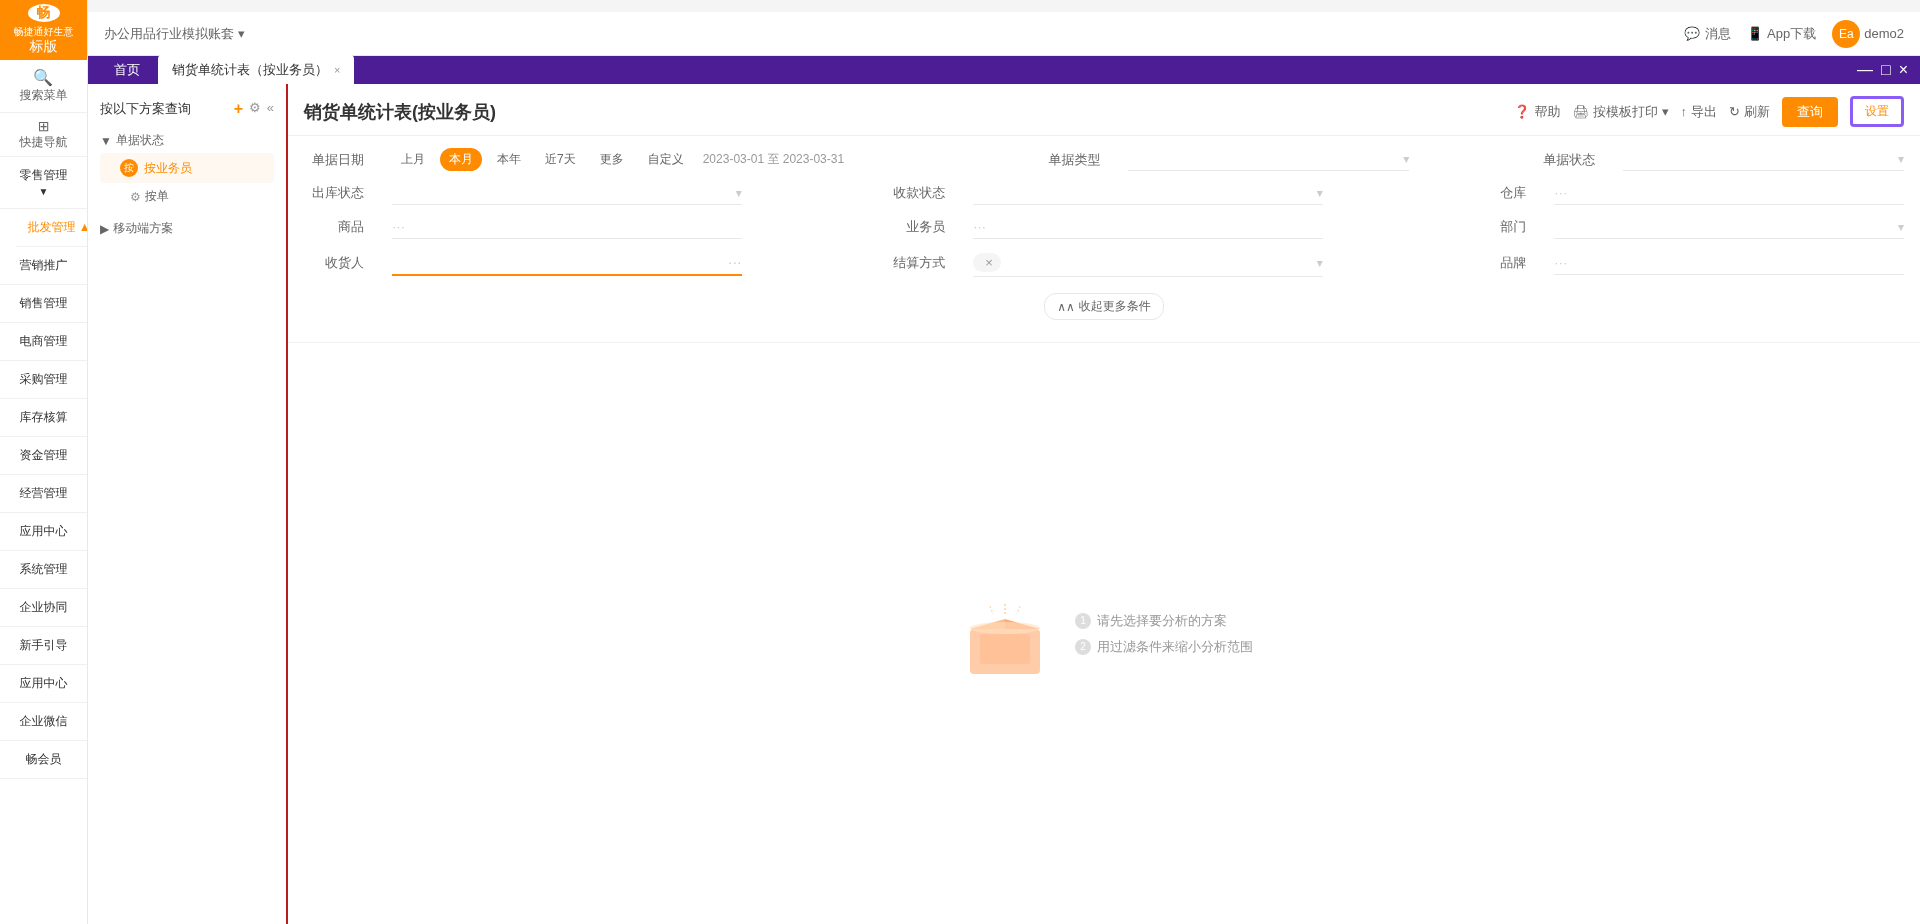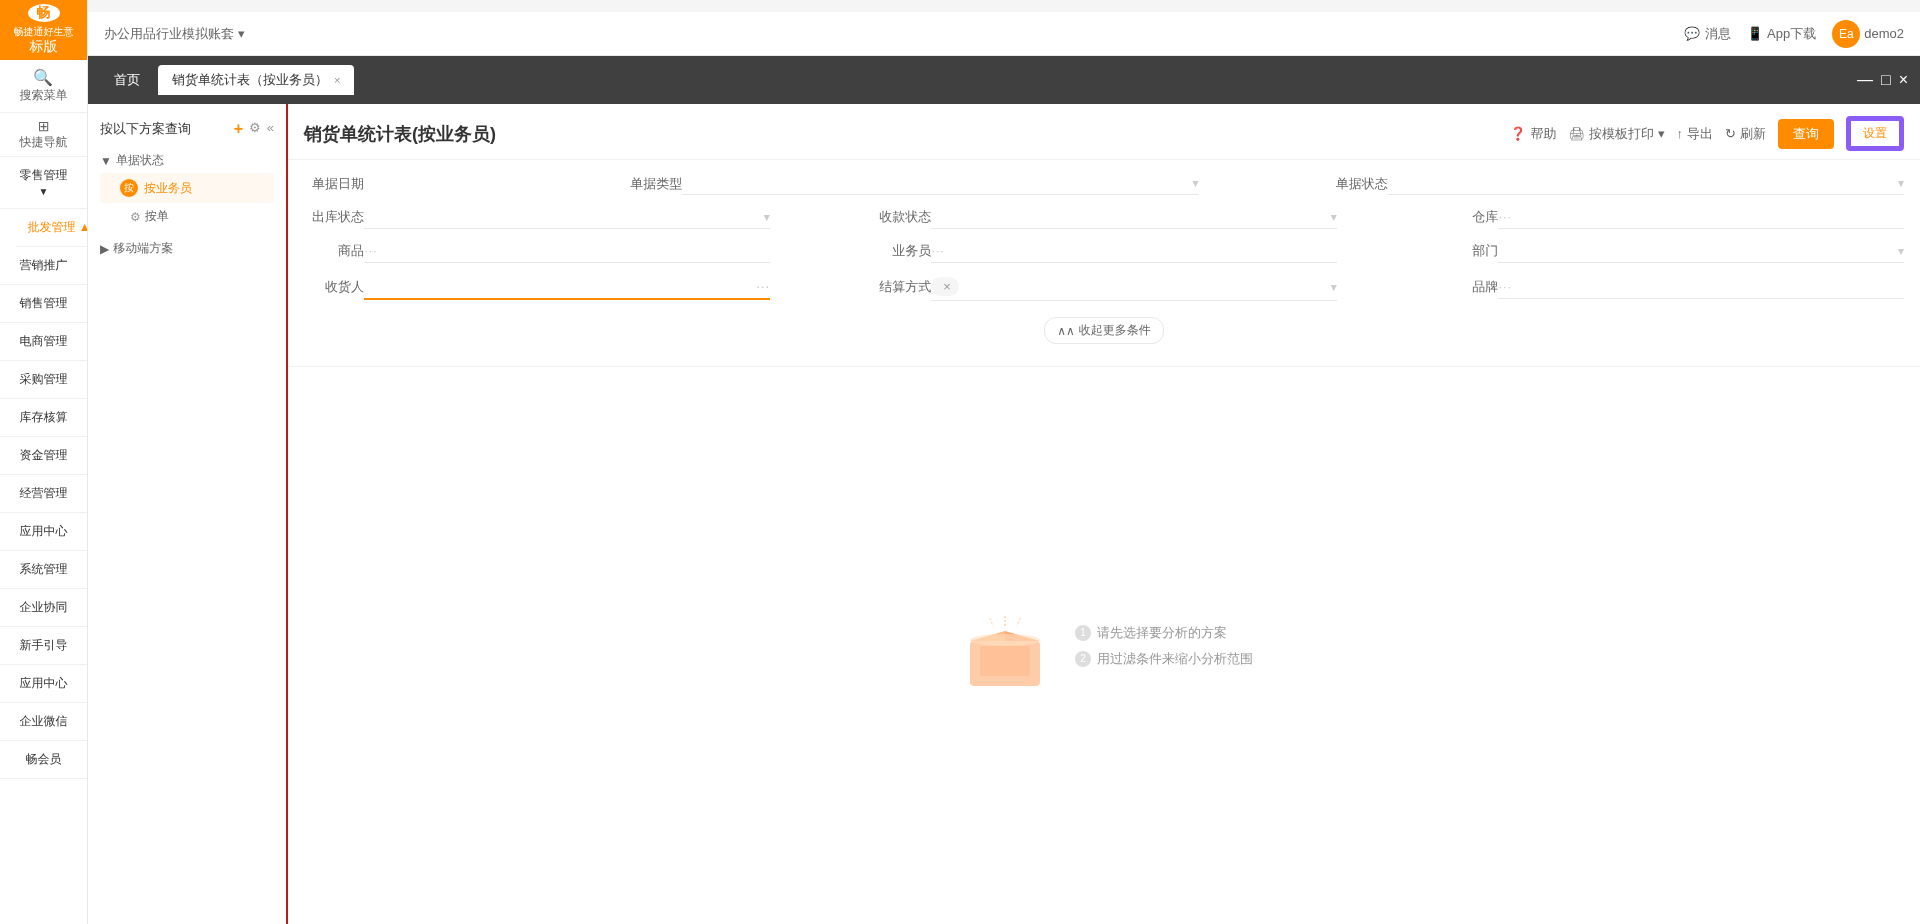--- a/index.html
+++ b/index.html
@@ -117,22 +117,22 @@
       background: #ff8c00;
       display: flex;
       align-items: center;
       justify-content: center;
       color: #fff;
       font-size: 12px;
     }
 
     
     .tab-bar {
-      height: 48px;
-      background: #404040;
+      height: 28px;
+      background: #4c1d95;
       display: flex;
       align-items: center;
       padding: 0 12px;
     }
     .tab-item {
       display: flex;
       align-items: center;
       padding: 6px 14px;
       background: #fff;
       border-radius: 4px 4px 0 0;
@@ -284,37 +284,37 @@
       color: #fff;
       border: none;
       padding: 6px 15px;
       border-radius: 4px;
       cursor: pointer;
       font-size: 13px;
     }
     .btn-outline {
       background: #fff;
       color: #ff8c00;
-      border: 5px solid #8b5cf6;
+      border: 3px solid #8b5cf6;
       padding: 4px 12px;
       border-radius: 4px;
       cursor: pointer;
       font-size: 12px;
     }
 
     
     .filter-area {
       padding: 12px 16px;
       border-bottom: 1px solid #f0f0f0;
     }
     .filter-row {
       display: flex;
       align-items: center;
       margin-bottom: 10px;
-      gap: 0;
+      gap: 28px;
     }
     .filter-label {
       width: 60px;
       font-size: 13px;
       color: #666;
       flex-shrink: 0;
       text-align: right;
     }
     .filter-control {
       flex: 1;
@@ -576,20 +576,29 @@
           </div>
           <button class="btn-orange">查询</button>
           <button class="btn-outline">设置</button>
         </div>
       </div>
 
       <div class="filter-area">
 
         <div class="filter-row">
           <span class="filter-label">单据日期</span>
+          <div class="date-filter">
+            <span class="date-btn">上月</span>
+            <span class="date-btn active">本月</span>
+            <span class="date-btn">本年</span>
+            <span class="date-btn">近7天</span>
+            <span class="date-btn">更多</span>
+            <span class="date-btn">自定义</span>
+            <span class="date-range">2023-03-01 至 2023-03-31</span>
+          </div>
           <div style="flex:1;"></div>
           <span class="filter-label">单据类型</span>
           <div class="filter-select" style="flex:2;">
             <span></span>
             <span class="chevron">▾</span>
           </div>
           <div style="flex:0.5;"></div>
           <span class="filter-label">单据状态</span>
           <div class="filter-select" style="flex:2;">
             <span></span>

